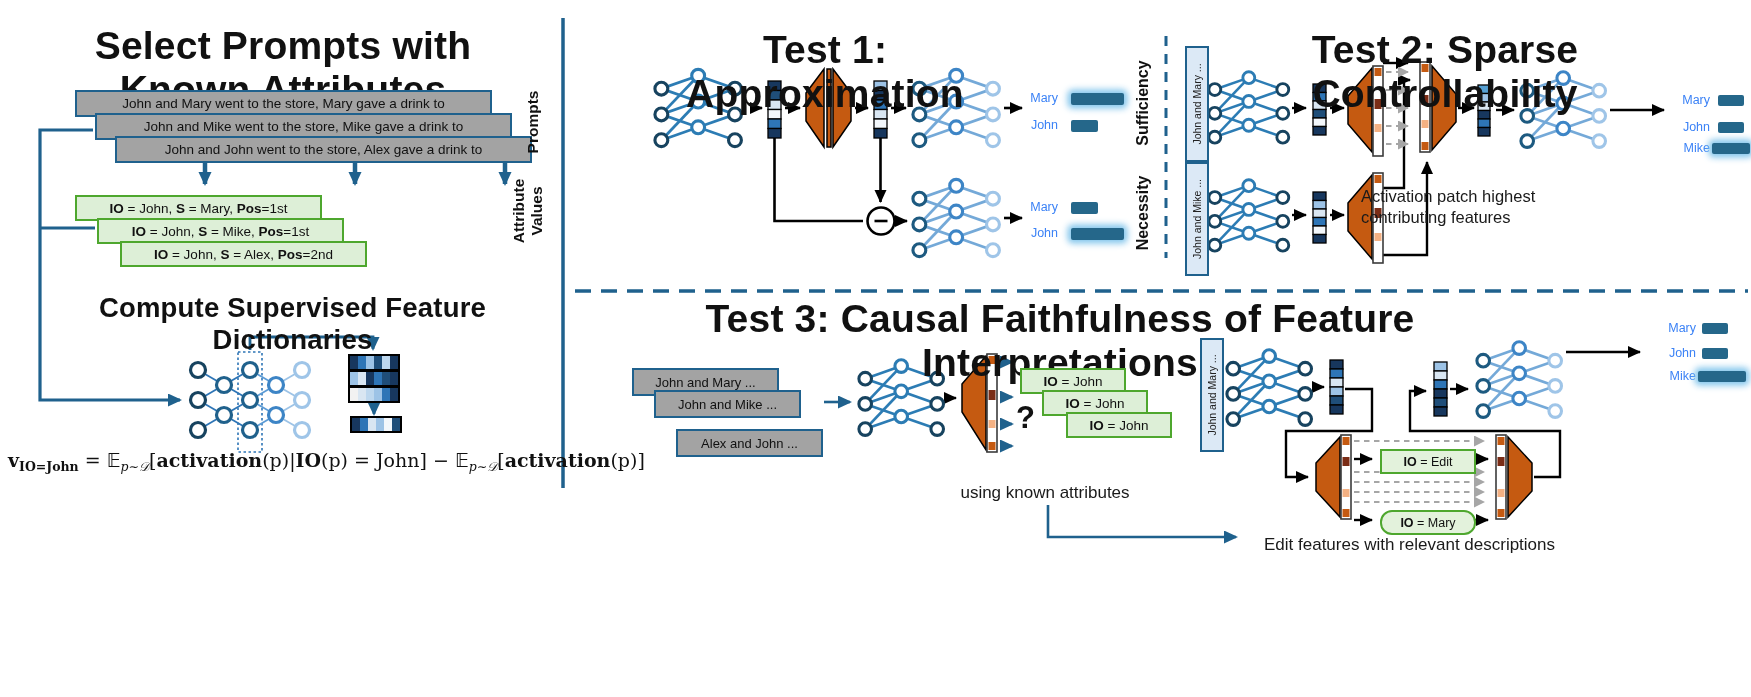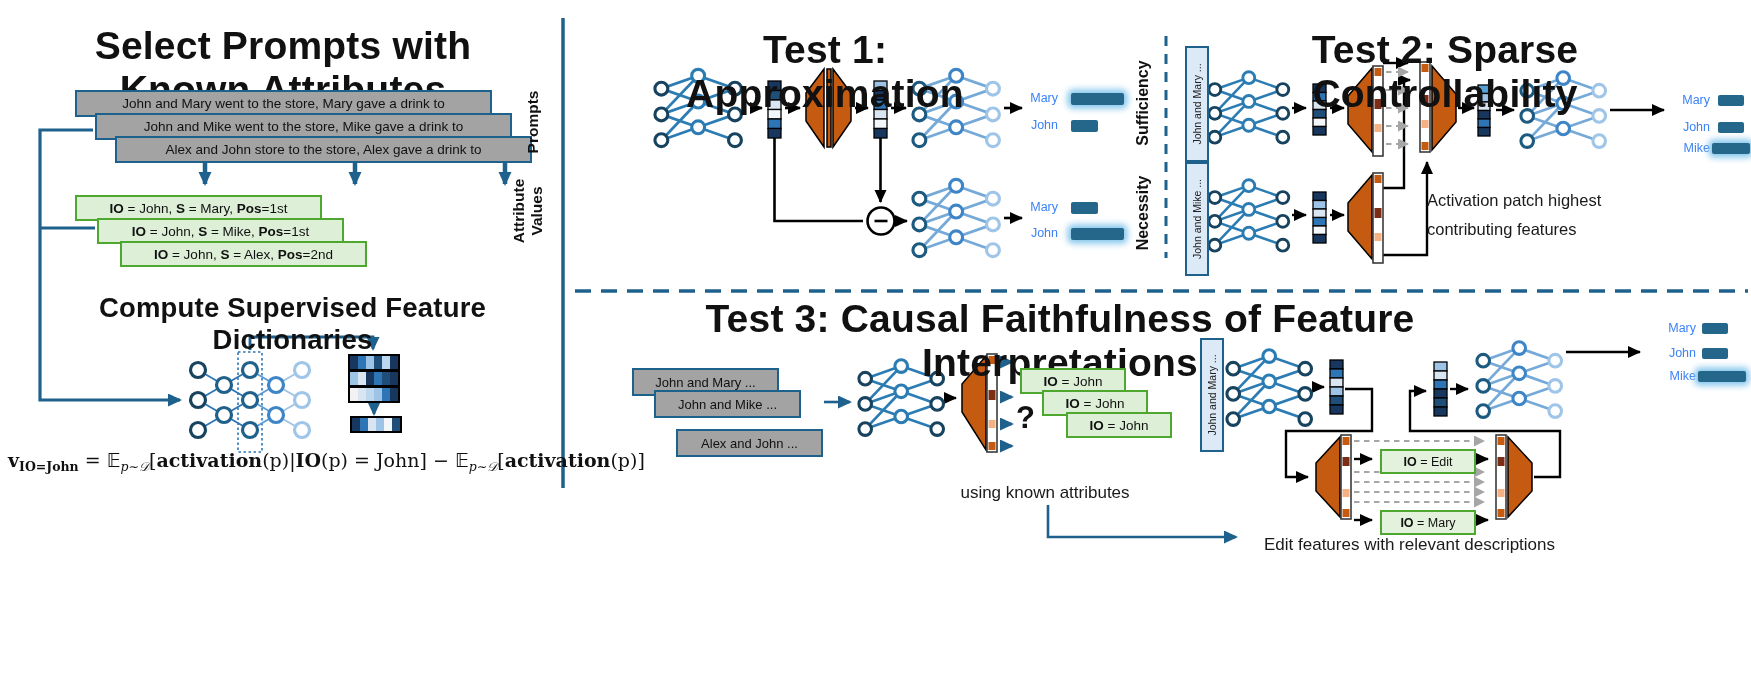--- a/index.html
+++ b/index.html
@@ -374,21 +374,21 @@
 
   <div class="abs ttl" style="left:28px;top:24px;width:510px;">Select Prompts with Known Attributes</div>
 
   <div class="pbox" style="left:75px;top:90px;width:413px;">
     <span>John and Mary went to the store, Mary gave a drink to</span>
     </div>
   <div class="pbox" style="left:95px;top:113px;width:413px;">
     <span>John and Mike went to the store, Mike gave a drink to</span>
     </div>
   <div class="pbox" style="left:115px;top:136px;width:413px;">
-    <span>Alex and John store to the store, Alex gave a drink to</span>
+    <span>John and John went to the store, Alex gave a drink to</span>
     </div>
 
   <div class="vlab" style="left:493px;top:112px;width:80px;height:20px;">Prompts</div>
 
   <div class="gbox" style="left:75px;top:195px;width:243px;">
     <span><b>IO</b><span> = John, </span><b>S</b><span> = Mary, </span><b>Pos</b><span>=1st</span></span>
     </div>
   <div class="gbox" style="left:97px;top:218px;width:243px;">
     <span><b>IO</b><span> = John, </span><b>S</b><span> = Mike, </span><b>Pos</b><span>=1st</span></span>
     </div>
@@ -419,21 +419,21 @@
 
   <div class="abs ttl" style="left:1245px;top:28px;width:400px;">Test 2: Sparse Controllability</div>
   <div class="vlab" style="left:1088px;top:93px;width:110px;height:20px;font-size:16px;">Sufficiency</div>
   <div class="vlab" style="left:1088px;top:203px;width:110px;height:20px;font-size:16px;">Necessity</div>
   <div class="vbox" style="left:1185px;top:46px;width:20px;height:112px;">
     <span>John and Mary ...</span>
     </div>
   <div class="vbox" style="left:1185px;top:162px;width:20px;height:110px;">
     <span>John and Mike ...</span>
     </div>
-  <div class="note" style="left:1427px;top:186px;width:182px;font-size:16.5px;line-height:29px;">Activation patch highest contributing features</div>
+  <div class="note" style="left:1361px;top:186px;width:182px;font-size:16.5px;line-height:21px;">Activation patch highest contributing features</div>
   <div class="olbl" style="left:1664px;top:93px;width:46px;">Mary</div>
   <div class="bar" style="left:1718px;top:95px;width:26px;height:11px;"></div>
   <div class="olbl" style="left:1664px;top:120px;width:46px;">John</div>
   <div class="bar" style="left:1718px;top:122px;width:26px;height:11px;"></div>
   <div class="olbl" style="left:1664px;top:141px;width:46px;">Mike</div>
   <div class="bar glow" style="left:1712px;top:143px;width:38px;height:11px;"></div>
 
   <div class="abs ttl" style="left:660px;top:297px;width:800px;">Test 3: Causal Faithfulness of Feature Interpretations</div>
   <div class="pbox" style="left:632px;top:368px;width:143px;height:24px;font-size:13px;">
     <span>John and Mary ...</span>
@@ -460,21 +460,21 @@
   <div class="note" style="left:920px;top:483px;width:250px;text-align:center;">using known attributes</div>
   <div class="note" style="left:1252px;top:535px;margin-left:12px;">Edit features with relevant descriptions</div>
 
   <div class="vbox" style="left:1200px;top:338px;width:20px;height:110px;">
     <span>John and Mary ...</span>
     </div>
 
   <div class="gbox-sm" style="left:1380px;top:449px;width:92px;height:21px;">
     <span><b>IO</b><span> = Edit</span></span>
     </div>
-  <div class="gbox-sm" style="left:1380px;top:510px;width:92px;height:21px;">
+  <div class="gbox-sm" style="left:1380px;top:510px;width:92px;height:21px;border-radius:12px;">
     <span><b>IO</b><span> = Mary</span></span>
     </div>
 
   <div class="olbl" style="left:1650px;top:321px;width:46px;">Mary</div>
   <div class="bar" style="left:1702px;top:323px;width:26px;height:11px;"></div>
   <div class="olbl" style="left:1650px;top:346px;width:46px;">John</div>
   <div class="bar" style="left:1702px;top:348px;width:26px;height:11px;"></div>
   <div class="olbl" style="left:1650px;top:369px;width:46px;">Mike</div>
   <div class="bar glow" style="left:1698px;top:371px;width:48px;height:11px;"></div>
 

